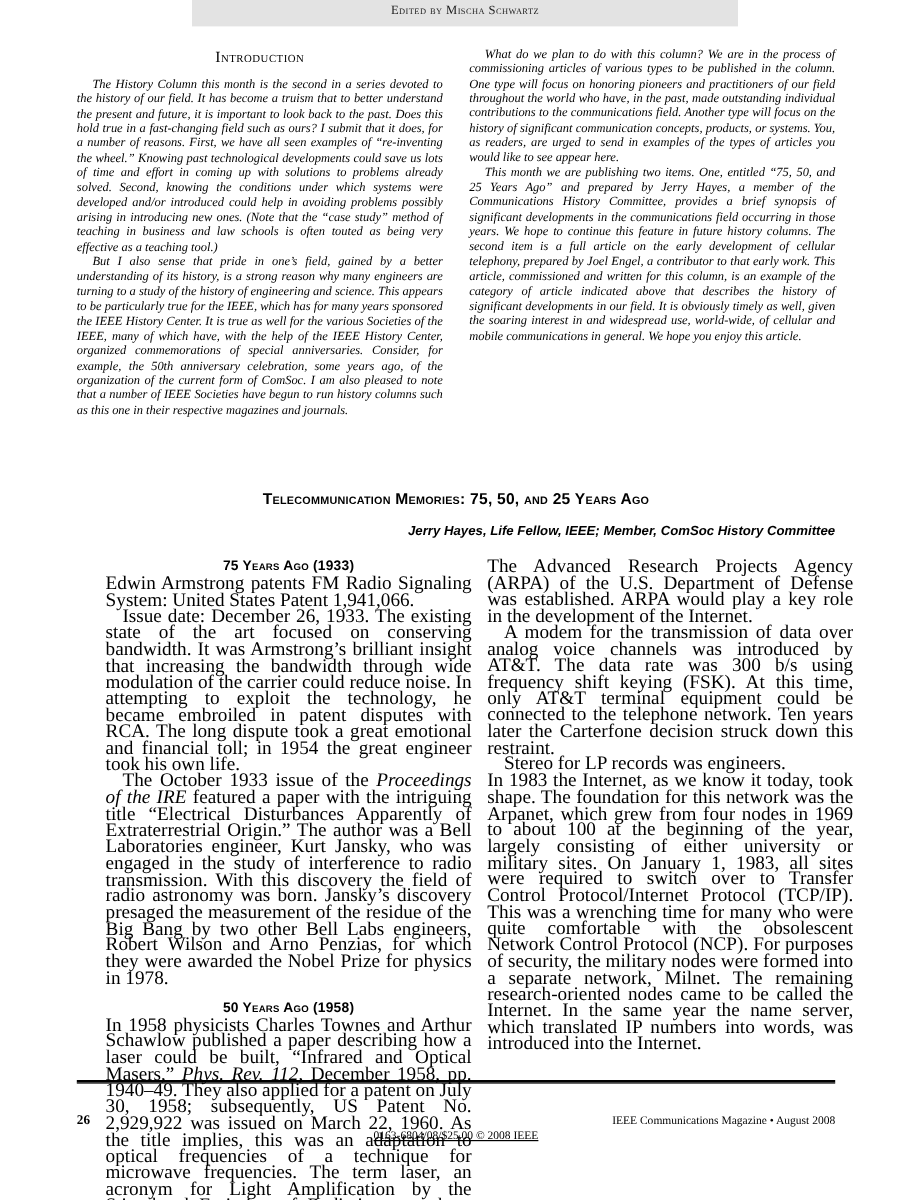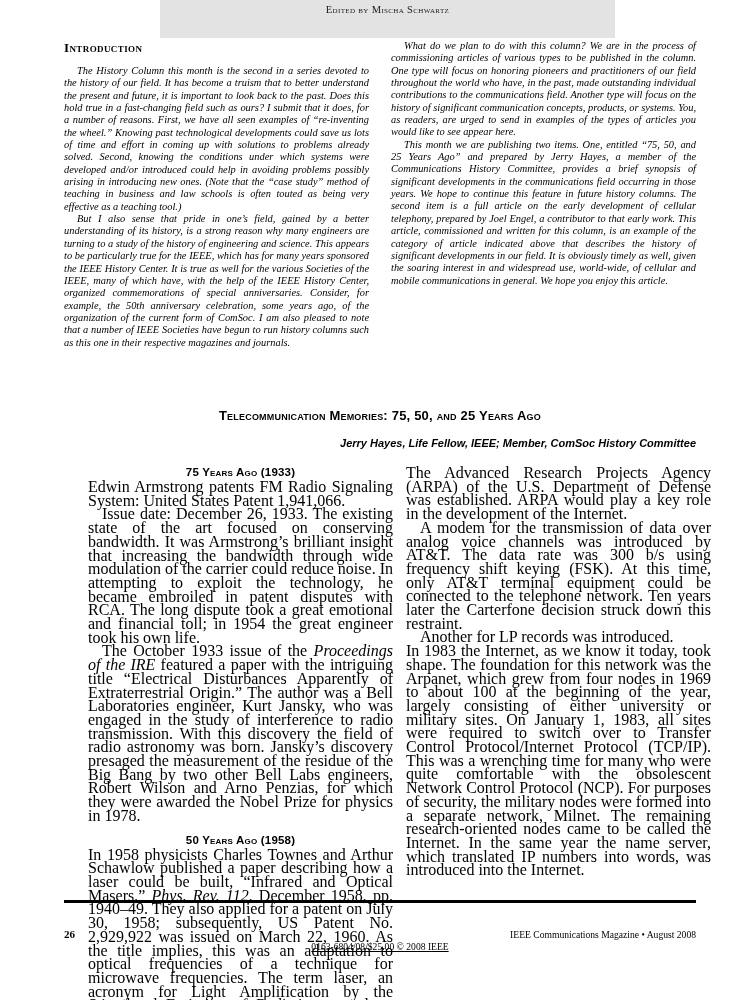--- a/index.html
+++ b/index.html
@@ -20,21 +20,21 @@
     position: absolute;
     inset: 0;
   }
 
   
   .editor-band {
     position: absolute;
     left: 160px;
     top: 0;
     width: 455px;
-    height: 38px;
+    height: 22px;
     background: #e3e3e3;
   }
   .editor-band-text {
     position: absolute;
     left: 0; right: 0;
     top: 4px;
     text-align: center;
     font-family: "Liberation Serif", serif;
     font-size: 10.5px;
     font-variant: small-caps;
@@ -49,23 +49,24 @@
     top: 40px;
     width: 632px;
     display: flex;
     gap: 22px;
   }
   .intro-col {
     width: 305px;
   }
   .intro h2 {
     margin: 0 0 9px 0;
+    text-align: center;
     font-family: "Liberation Serif", serif;
     font-size: 13px;
-    font-weight: bold;
+    font-weight: normal;
     font-variant: small-caps;
     letter-spacing: 0.4px;
   }
   .intro p {
     margin: 0;
     font-family: "Liberation Serif", serif;
     font-style: italic;
     font-size: 10.4px;
     line-height: 12.35px;
     text-align: justify;
@@ -211,21 +212,21 @@
       <p>Issue date: December 26, 1933. The existing state of the art focused on conserving bandwidth. It was Armstrong’s brilliant insight that increasing the bandwidth through wide modulation of the carrier could reduce noise. In attempting to exploit the technology, he became embroiled in patent disputes with RCA. The long dispute took a great emotional and financial toll; in 1954 the great engineer took his own life.</p>
       <p><span>The October 1933 issue of the </span><em>Proceedings of the IRE</em><span> featured a paper with the intriguing title “Electrical Disturbances Apparently of Extraterrestrial Origin.” The author was a Bell Laboratories engineer, Kurt Jansky, who was engaged in the study of interference to radio transmission. With this discovery the field of radio astronomy was born. Jansky’s discovery presaged the measurement of the residue of the Big Bang by two other Bell Labs engineers, Robert Wilson and Arno Penzias, for which they were awarded the Nobel Prize for physics in 1978.</span></p>
 
       <div class="sec-head spaced">50 Years Ago (1958)</div>
       <p class="no-indent"><span>In 1958 physicists Charles Townes and Arthur Schawlow published a paper describing how a laser could be built, “Infrared and Optical Masers,” </span><em>Phys. Rev. 112</em><span>, December 1958, pp. 1940–49. They also applied for a patent on July 30, 1958; subsequently, US Patent No. 2,929,922 was issued on March 22, 1960. As the title implies, this was an adaptation to optical frequencies of a technique for microwave frequencies. The term laser, an acronym for Light Amplification by the Stimulated Emission of Radiation, was later coined. In the following year Theodore Maiman built a solid-state realization of the process.</span></p>
     </div>
 
     <div class="body-col right">
       <p class="no-indent">The Advanced Research Projects Agency (ARPA) of the U.S. Department of Defense was established. ARPA would play a key role in the development of the Internet.</p>
       <p>A modem for the transmission of data over analog voice channels was introduced by AT&amp;T. The data rate was 300 b/s using frequency shift keying (FSK). At this time, only AT&amp;T terminal equipment could be connected to the telephone network. Ten years later the Carterfone decision struck down this restraint.</p>
-      <p>Another for LP records was introduced.</p>
+      <p>Stereo for LP records was engineers.</p>
 
       <p class="no-indent">In 1983 the Internet, as we know it today, took shape. The foundation for this network was the Arpanet, which grew from four nodes in 1969 to about 100 at the beginning of the year, largely consisting of either university or military sites. On January 1, 1983, all sites were required to switch over to Transfer Control Protocol/Internet Protocol (TCP/IP). This was a wrenching time for many who were quite comfortable with the obsolescent Network Control Protocol (NCP). For purposes of security, the military nodes were formed into a separate network, Milnet. The remaining research-oriented nodes came to be called the Internet. In the same year the name server, which translated IP numbers into words, was introduced into the Internet.</p>
     </div>
 
   </div>
 
   <div class="footer-rule"></div>
   <div class="footer">
     <div class="footer-page">26</div>
     <div class="footer-copyright">0163-6804/08/$25.00 © 2008 IEEE</div>

